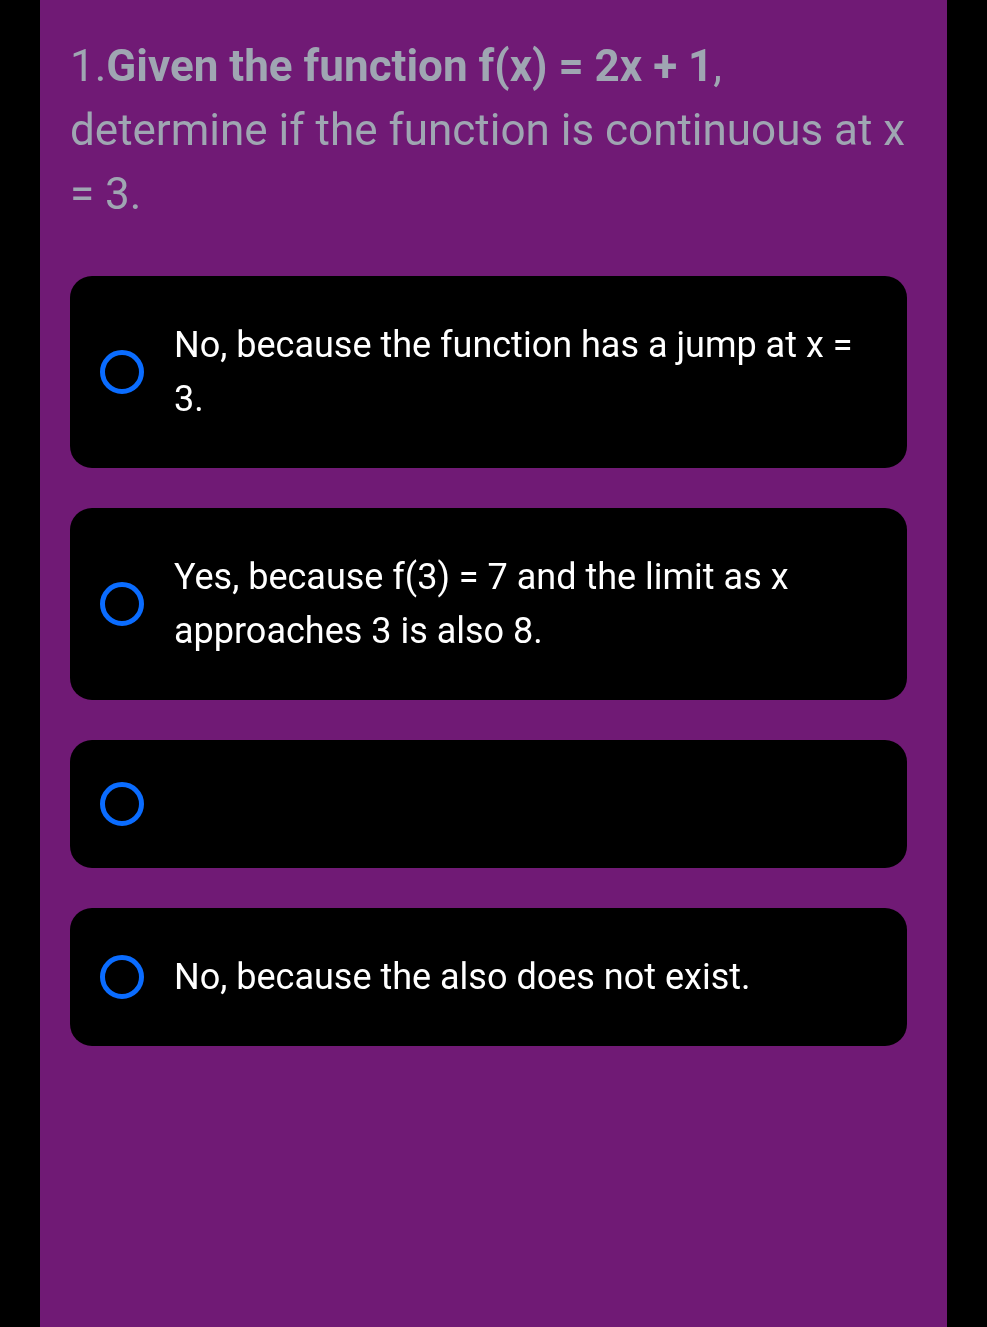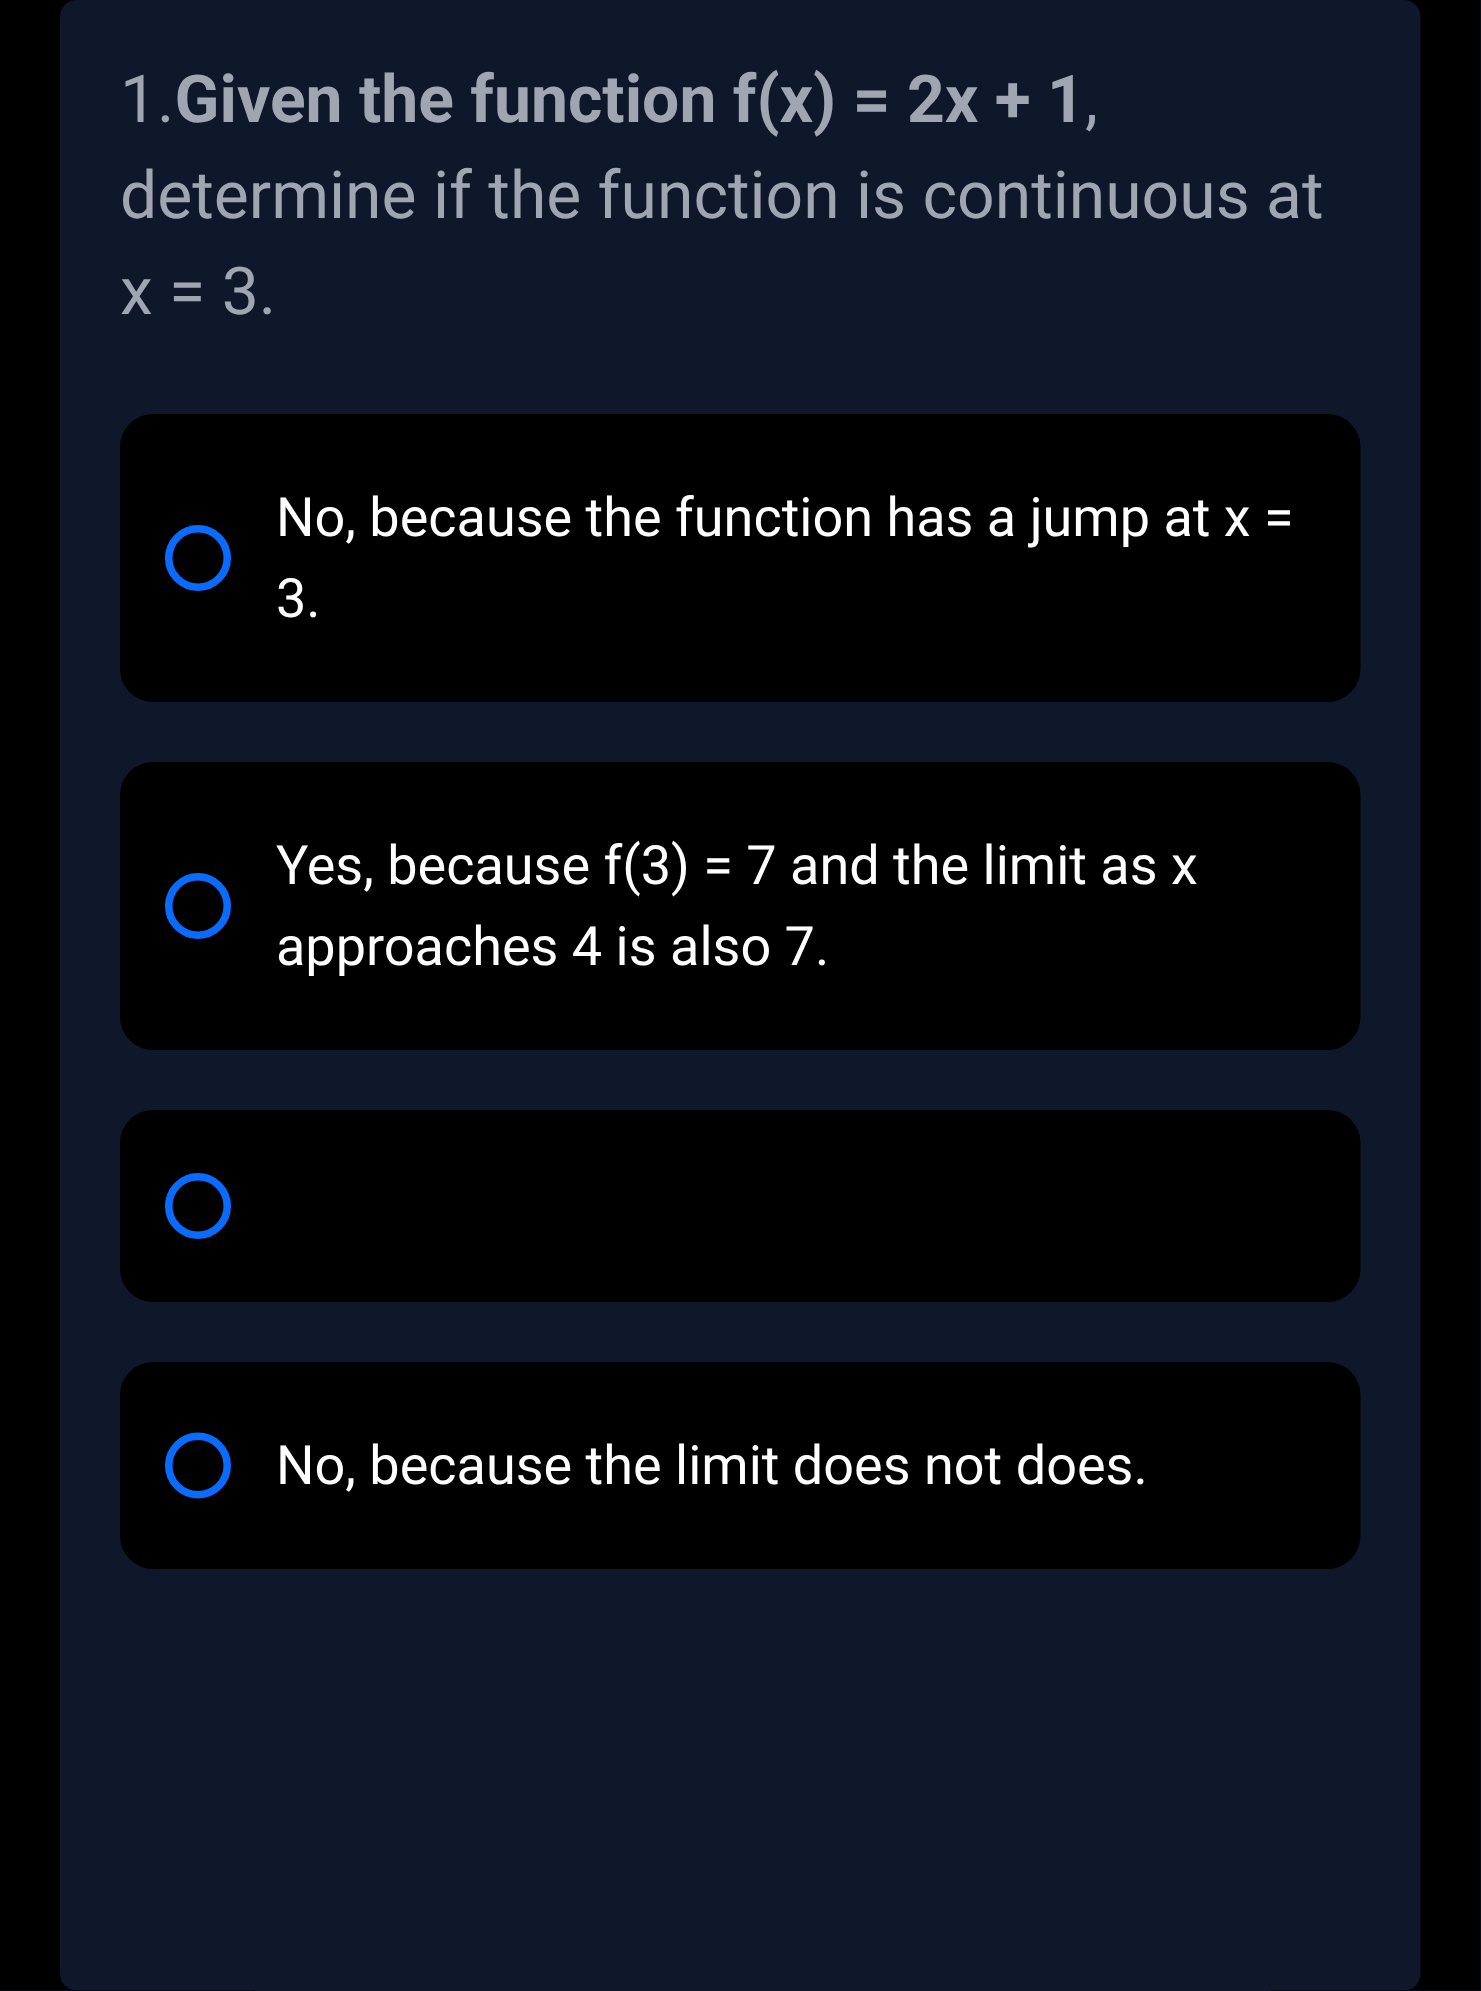--- a/index.html
+++ b/index.html
@@ -8,24 +8,24 @@
     box-sizing: border-box;
   }
   body {
     background: #000;
     font-family: -apple-system, BlinkMacSystemFont, "Segoe UI", Roboto, Helvetica, Arial, sans-serif;
     width: 987px;
     height: 1327px;
     overflow: hidden;
   }
   .card {
-    background: #0f172a;
+    background: #701a75;
     margin: 0 40px;
-    padding: 35px 40px 0 40px;
-    border-radius: 11px;
+    padding: 35px 40px 0 30px;
+    border-radius: 0;
     height: 100%;
   }
   .question {
     color: #9fa6b2;
     font-size: 44px;
     line-height: 1.45;
     font-weight: 400;
     margin-bottom: 50px;
   }
   .question .num {
@@ -74,26 +74,26 @@
 
   <div class="options">
 
     <div class="option">
       <div class="radio"></div>
       <div class="option-text">No, because the function has a jump at x = 3.</div>
     </div>
 
     <div class="option">
       <div class="radio"></div>
-      <div class="option-text">Yes, because f(3) = 7 and the limit as x approaches 4 is also 7.</div>
+      <div class="option-text">Yes, because f(3) = 7 and the limit as x approaches 3 is also 8.</div>
     </div>
 
     <div class="option">
       <div class="radio"></div>
     </div>
 
     <div class="option">
       <div class="radio"></div>
-      <div class="option-text">No, because the limit does not does.</div>
+      <div class="option-text">No, because the also does not exist.</div>
     </div>
 
   </div>
 </div>
 
 </body></html>

